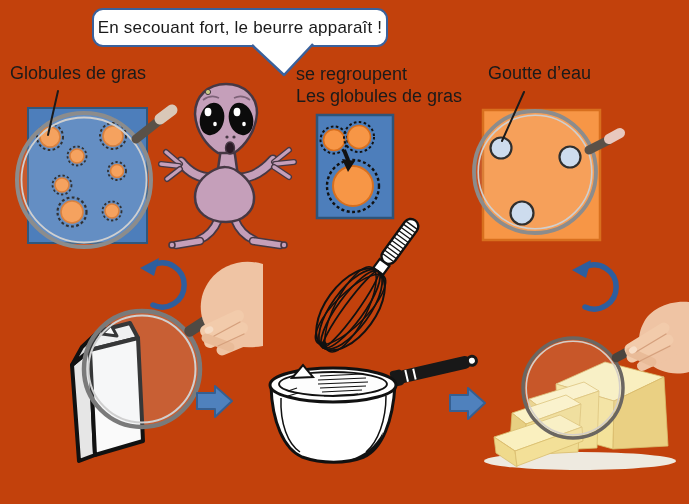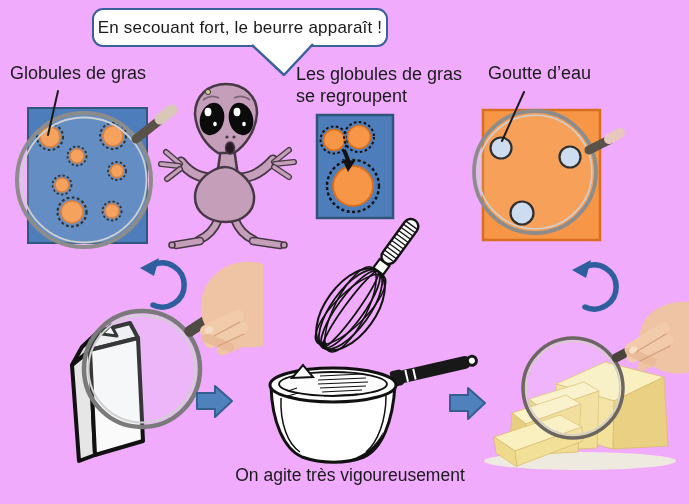--- a/index.html
+++ b/index.html
@@ -1,17 +1,17 @@
 <!DOCTYPE html>
 <html style="--bubble-border: #3A619C; --panel-blue: #4D7EBB; --globule-orange: #F79646; --globule-border: #D86F1E; --droplet-fill: #C9DAEE; --arrow-fill: #4F81BD; --arrow-outline: #365F91; --arrow-dark: #2E5E9E;"><head>
 <meta charset="utf-8">
 <style>
   html,body{margin:0;padding:0;background:#fff;}
   .stage{
-    position:relative;width:689px;height:504px;background:#f0abfc;overflow:hidden;
+    position:relative;width:689px;height:504px;background:#c2410c;overflow:hidden;
     font-family:"Liberation Sans",sans-serif;color:#1a1a1a;
   }
   .abs{position:absolute;}
   .bubble{
     left:92px;top:8px;width:292px;height:35px;
     border:2.5px solid var(--bubble-border,#3A619C);border-radius:11px;
     background:#fff;display:flex;align-items:center;justify-content:center;
     font-size:17px;letter-spacing:.2px;z-index:4;
   }
   .bubble-tail{left:240px;top:43px;z-index:5;}
@@ -287,20 +287,19 @@
   <div class="abs bubble">
     <span>En secouant fort, le beurre apparaît !</span>
   </div>
   <svg class="abs bubble-tail" width="90" height="40" viewBox="0 0 90 40">
     <path d="M 12 2 L 44 32 L 73 1" fill="#fff" stroke="#3A619C" stroke-width="2.5" stroke-linejoin="round"></path>
   </svg>
 
   <div class="abs lbl lbl-left">Globules de gras</div>
 
   <div class="abs lbl lbl-mid">
+    <div>se regroupent</div>
     <div>Les globules de gras</div>
-    <div>se regroupent</div>
   </div>
 
   <div class="abs lbl lbl-right">Goutte d’eau</div>
 
-  <div class="abs caption">On agite très vigoureusement</div>
 </div>
 
 </body></html>

